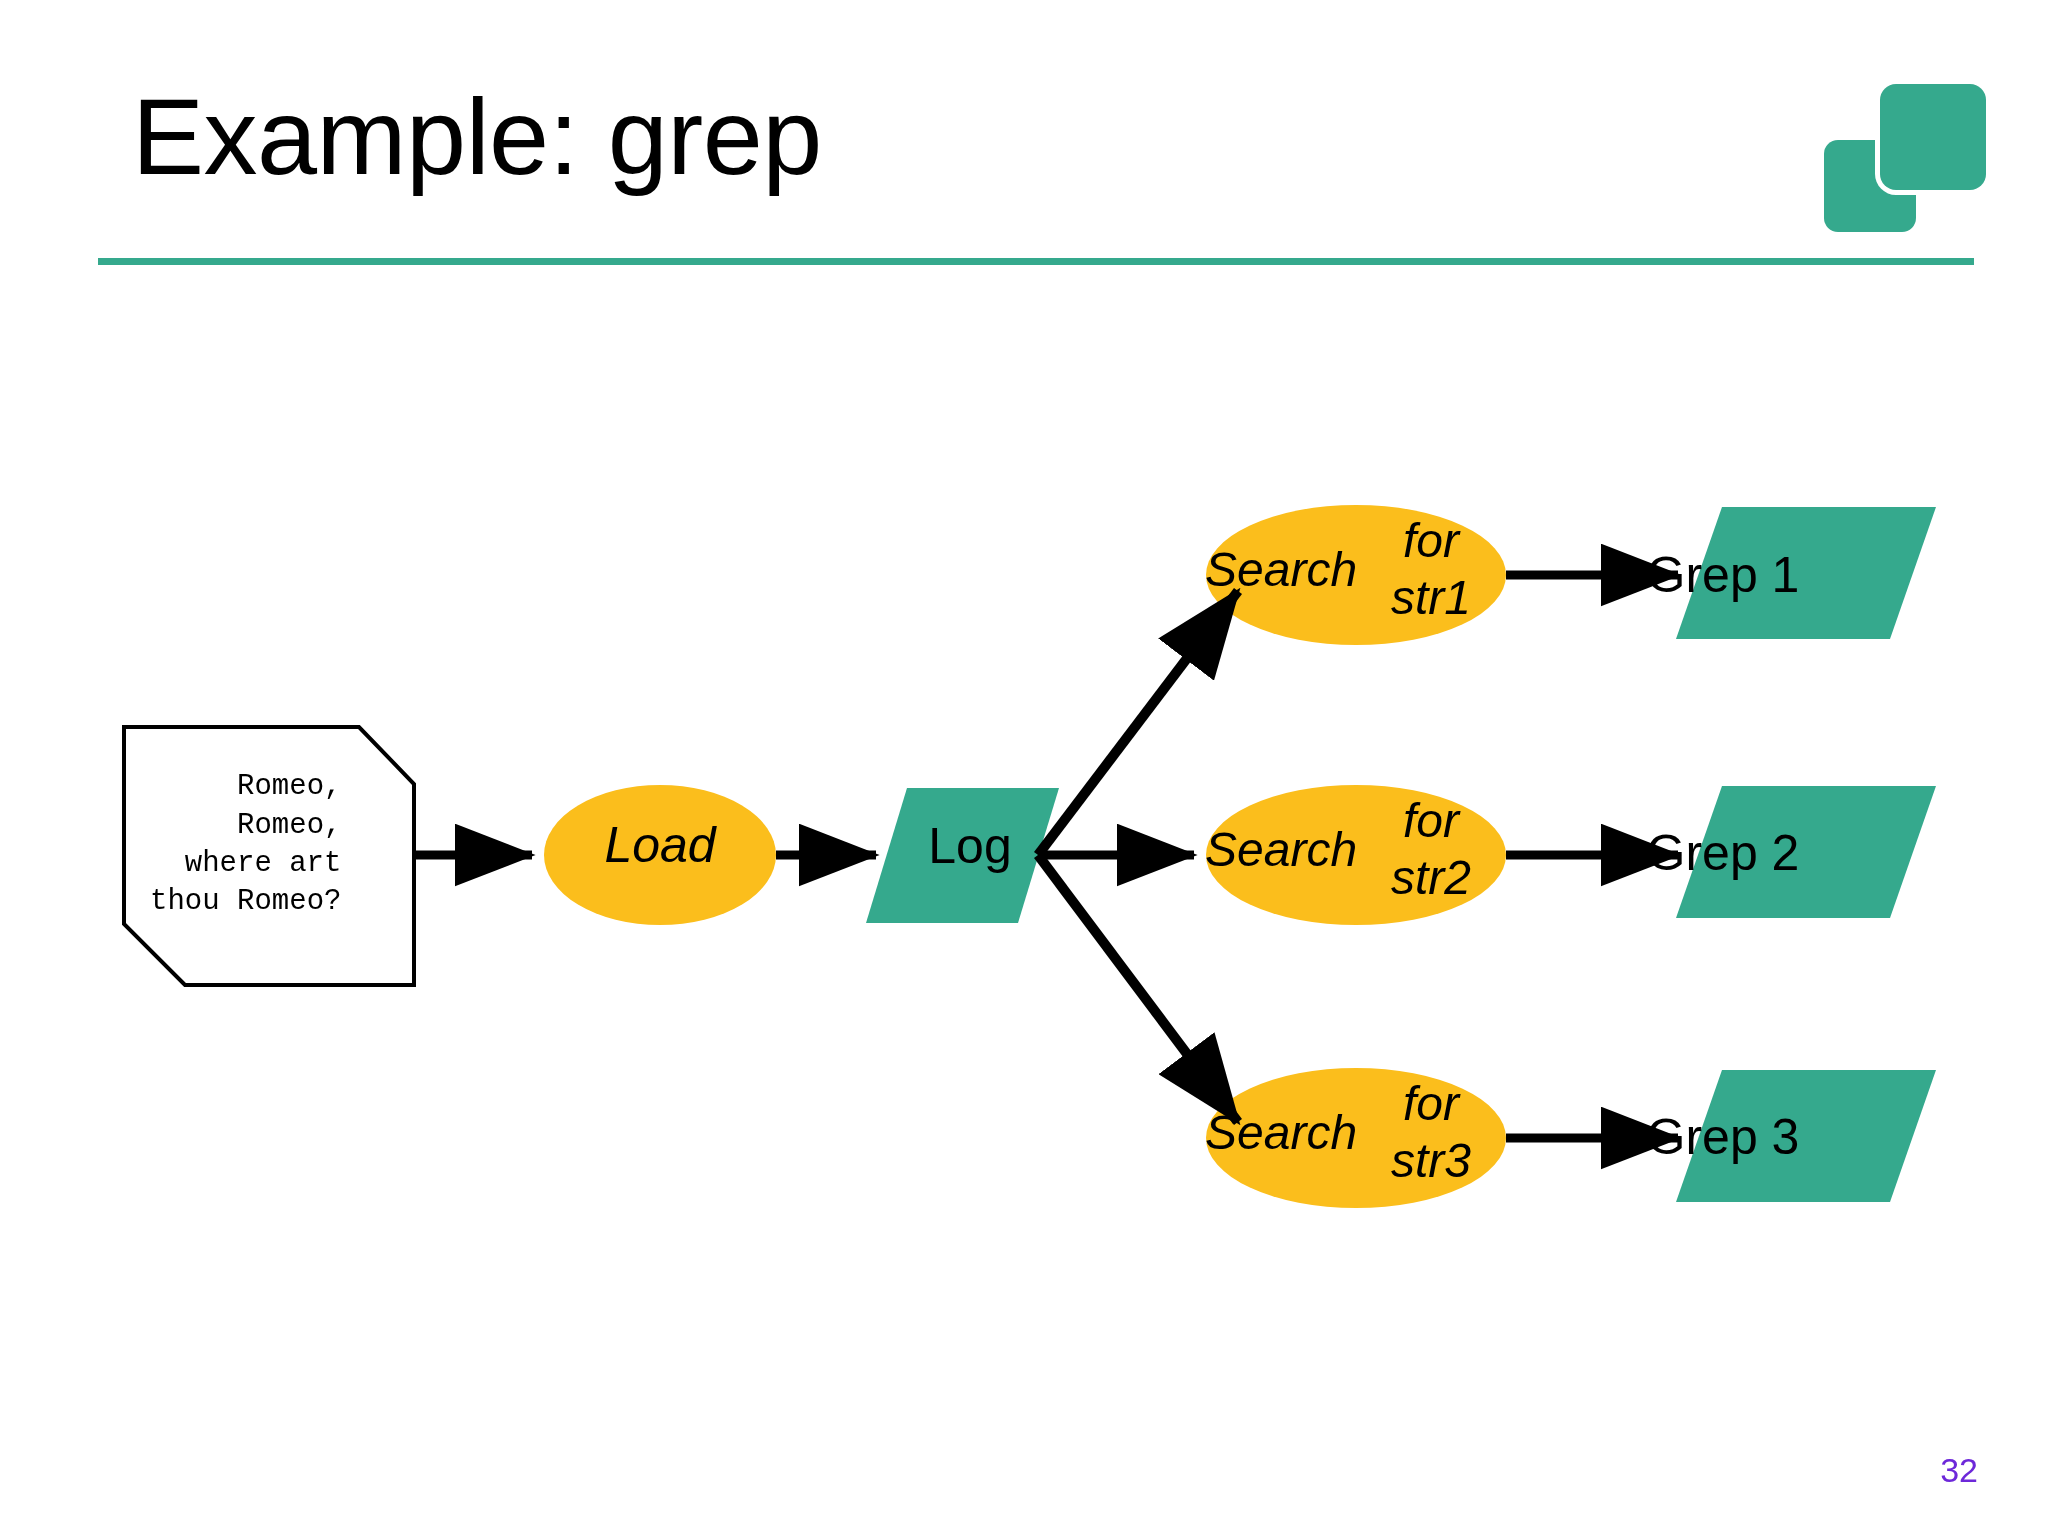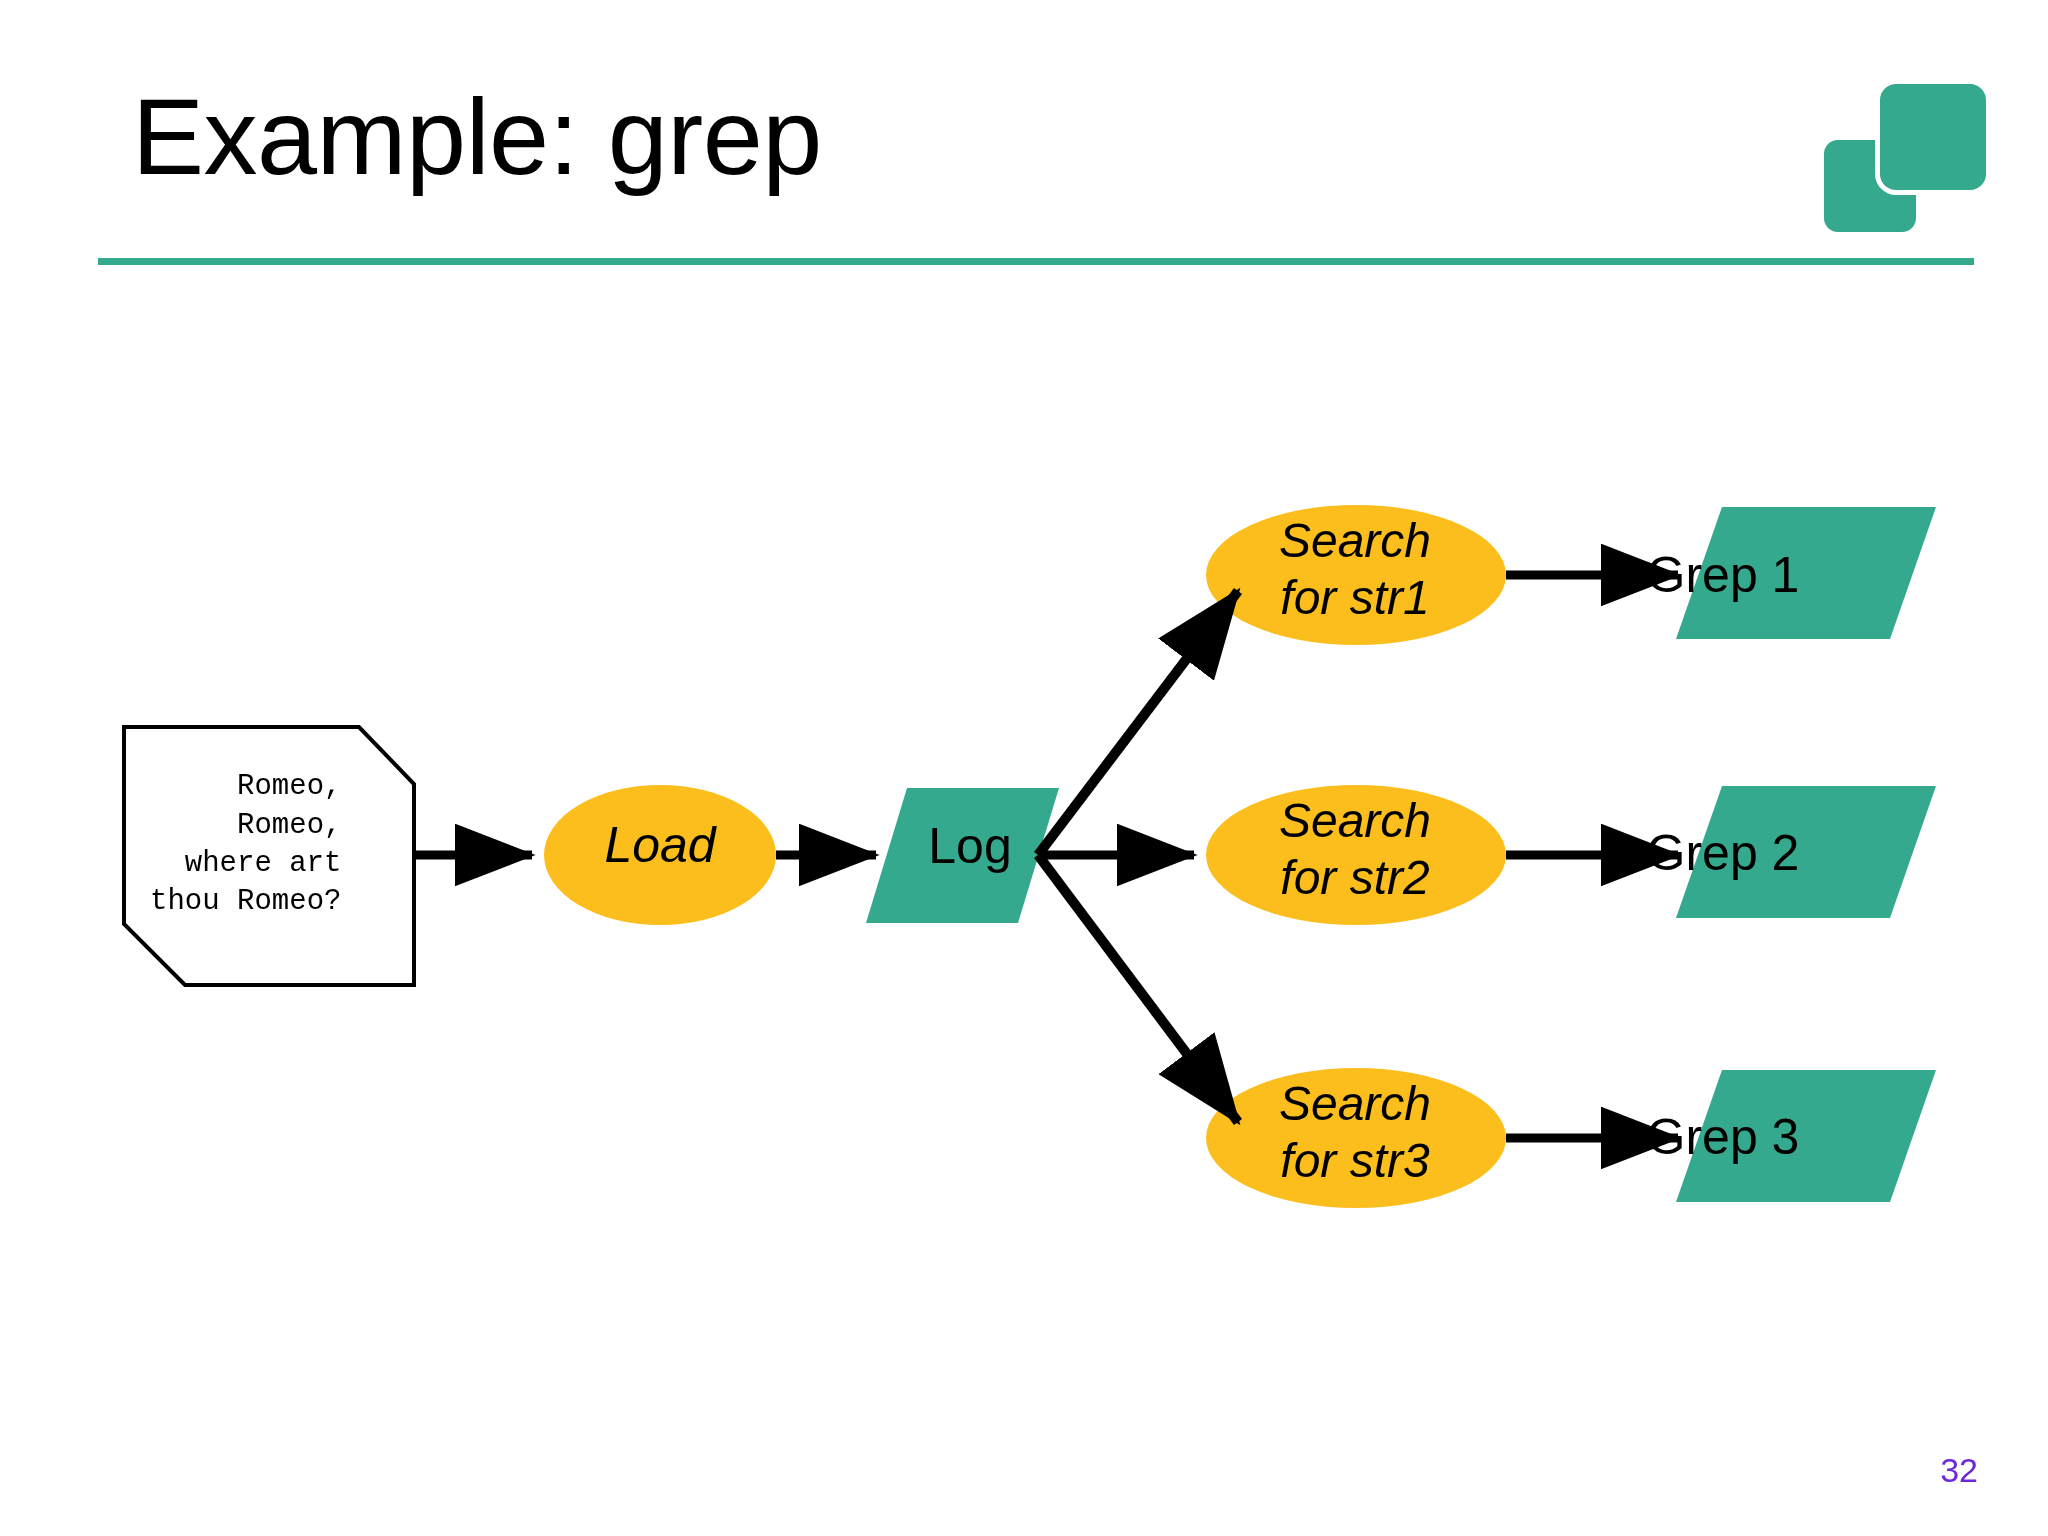--- a/index.html
+++ b/index.html
@@ -123,21 +123,21 @@
     height: 68px;
     font-size: 50px;
   }
 
   .lbl-search {
     width: 300px;
     height: 130px;
     font-size: 48px;
     font-style: italic;
     line-height: 1.18;
-    flex-direction: column;
+    flex-direction: row;
   }
   .lbl-search-1 { left: 1205px; top: 505px; }
   .lbl-search-2 { left: 1205px; top: 785px; }
   .lbl-search-3 { left: 1205px; top: 1068px; }
 
   .lbl-grep {
     width: 230px;
     height: 70px;
     font-size: 50px;
   }

